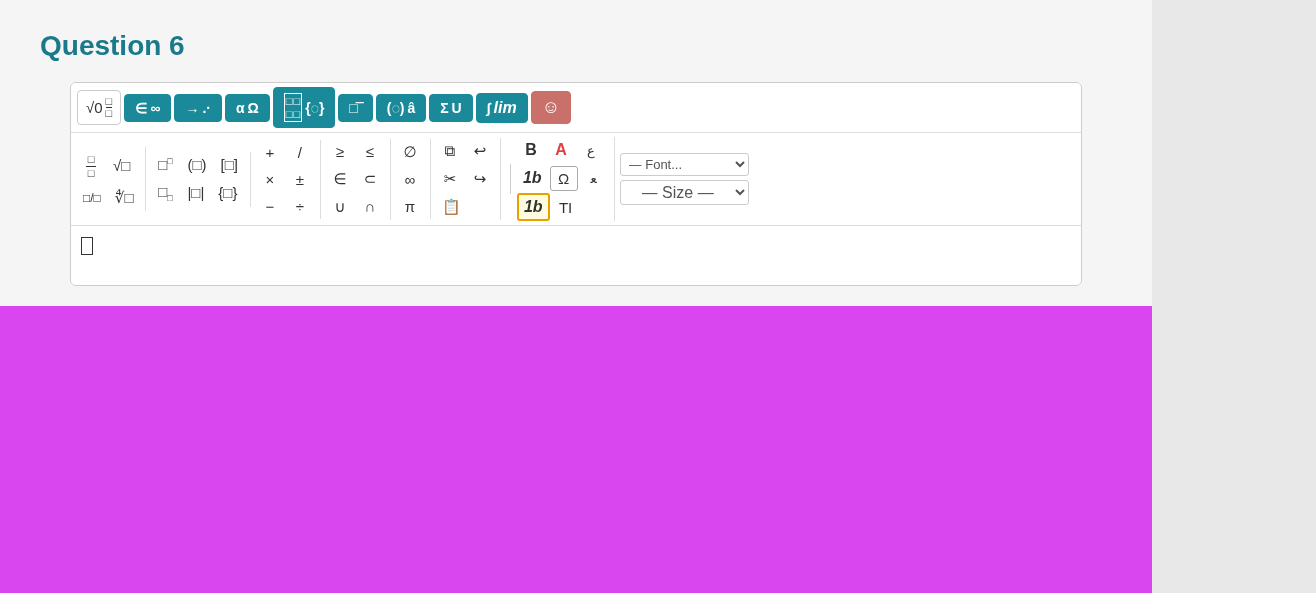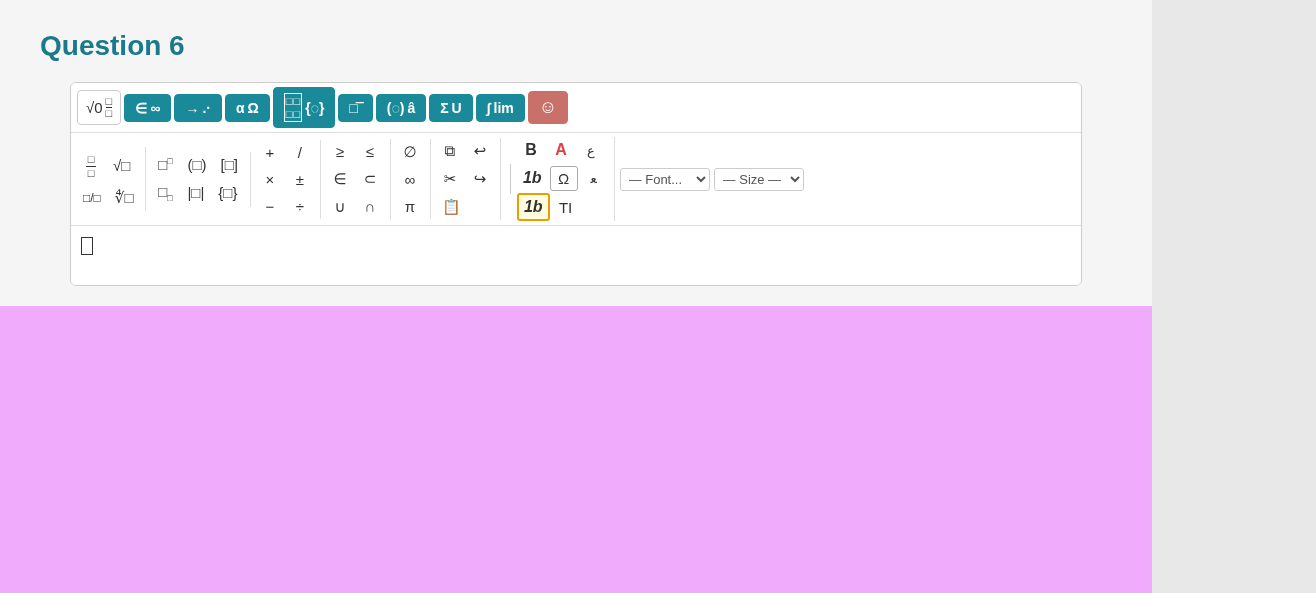--- a/index.html
+++ b/index.html
@@ -3,21 +3,21 @@
   <meta charset="utf-8">
   <style>
     * { box-sizing: border-box; margin: 0; padding: 0; }
     body {
       background: #e8e8e8;
       font-family: Arial, sans-serif;
       width: 1316px;
       min-height: 593px;
     }
     .page {
-      background: #f0abfc;
+      background: #d946ef;
       width: 1152px;
       min-height: 593px;
       padding: 0;
     }
     .content-area {
       background: #f5f5f5;
       padding: 30px 40px 20px 40px;
     }
     .question-title {
       color: #1a7a8a;
@@ -141,30 +141,30 @@
       padding: 2px 4px;
       font-size: 13px;
       color: #555;
       background: white;
       cursor: pointer;
       min-width: 90px;
     }
     .size-select {
       border: 1px solid #ccc;
       border-radius: 3px;
-      padding: 2px 4px;
-      font-size: 13px;
+      padding: 2px 17px;
+      font-size: 16px;
       color: #555;
       background: white;
       cursor: pointer;
       min-width: 90px;
     }
     .select-group {
       display: flex;
-      flex-direction: row;
+      flex-direction: column;
       gap: 4px;
     }
     .editor-area {
       min-height: 60px;
       padding: 10px;
       background: white;
       border-top: 1px solid #ddd;
     }
     .cursor-block {
       display: inline-block;
@@ -240,21 +240,21 @@
           <span>â</span>
         </button>
 
         <button class="btn-teal">
           <span>Σ</span>
           <span>U</span>
         </button>
 
         <button class="btn-teal">
           <span>∫</span>
-          <span style="font-size:14px;">lim</span>
+          <span style="font-size:16px;font-style:italic;">lim</span>
         </button>
 
         <button class="btn-pink">
           <span style="font-size:18px;">☺</span>
         </button>
       </div>
 
       <div class="toolbar-bottom">
 
         <div style="display:flex; flex-direction:column; gap:2px; border-right:1px solid #ddd; padding-right:6px; margin-right:3px;">

